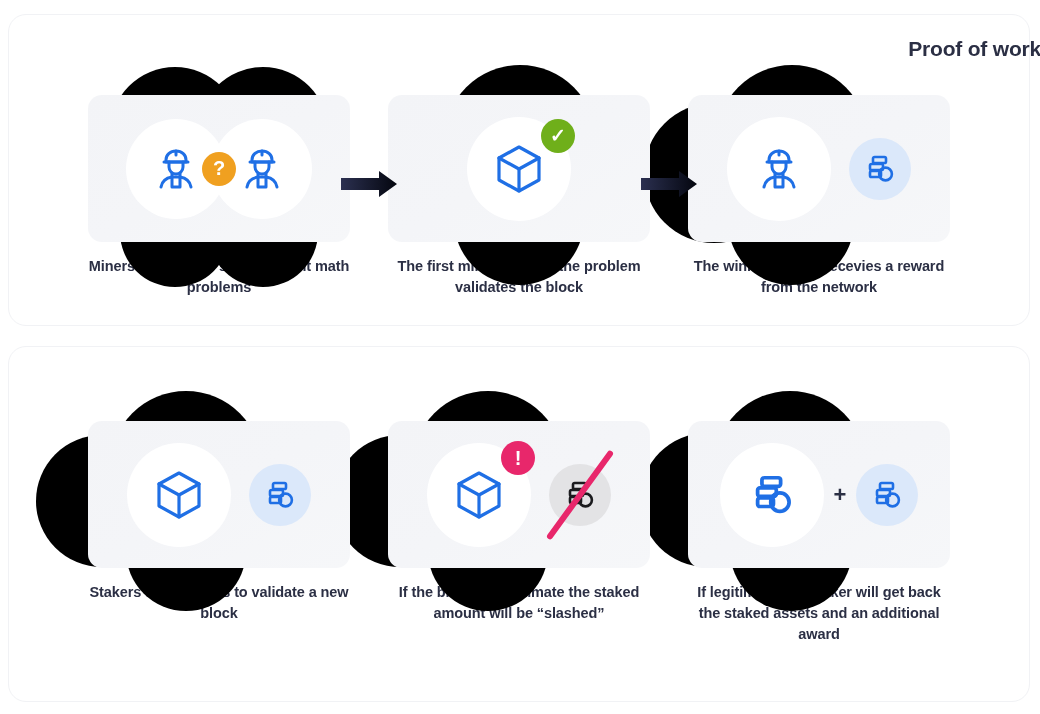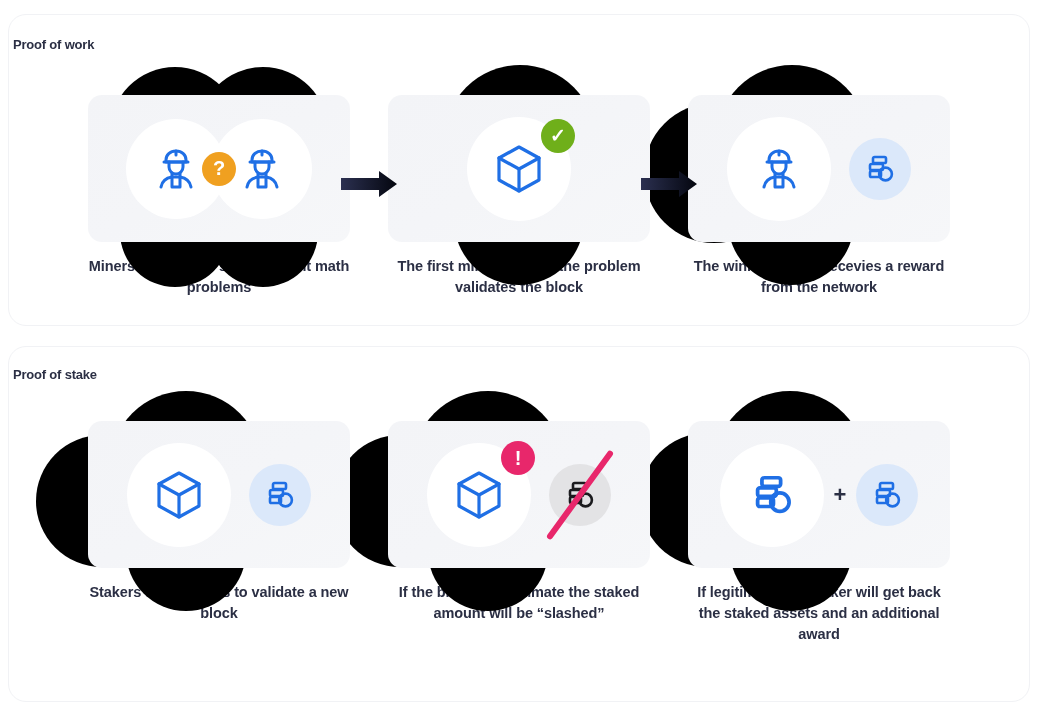--- a/index.html
+++ b/index.html
@@ -20,23 +20,23 @@
     background:#ffffff;
     border:1px solid #f1f2f5;
     border-radius:18px;
     box-sizing:border-box;
   }
   .panel.pow{top:14px;height:312px;}
   .panel.pos{top:346px;height:356px;}
 
   .panel-title{
     position:absolute;
-    top:22px;left:4px;width:100%;
-    text-align:left;
-    font-size:13px;
+    top:22px;left:12px;width:100%;
+    text-align:right;
+    font-size:21px;
     font-weight:700;
     color:#2b2f44;
     letter-spacing:-0.2px;
   }
   .panel.pos .panel-title{top:20px;}
 
   
   .row{
     position:absolute;
     left:0;width:100%;
@@ -310,21 +310,20 @@
             </div>
           </div>
         </div>
         <div class="caption">The winning miner recevies a reward from the network</div>
       </div>
 
     </div>
   </div>
 
   <div class="panel pos">
-    <div class="panel-title">Proof of stake</div>
 
     <div class="row">
 
       <div class="step">
         <div class="visual">
           <div class="blob" style="width:152px;height:152px;left:22px;top:-2px;"></div>
           <div class="blob" style="width:132px;height:132px;left:-52px;top:42px;"></div>
           <div class="blob" style="width:120px;height:120px;left:38px;top:98px;"></div>
 
           <div class="card">

